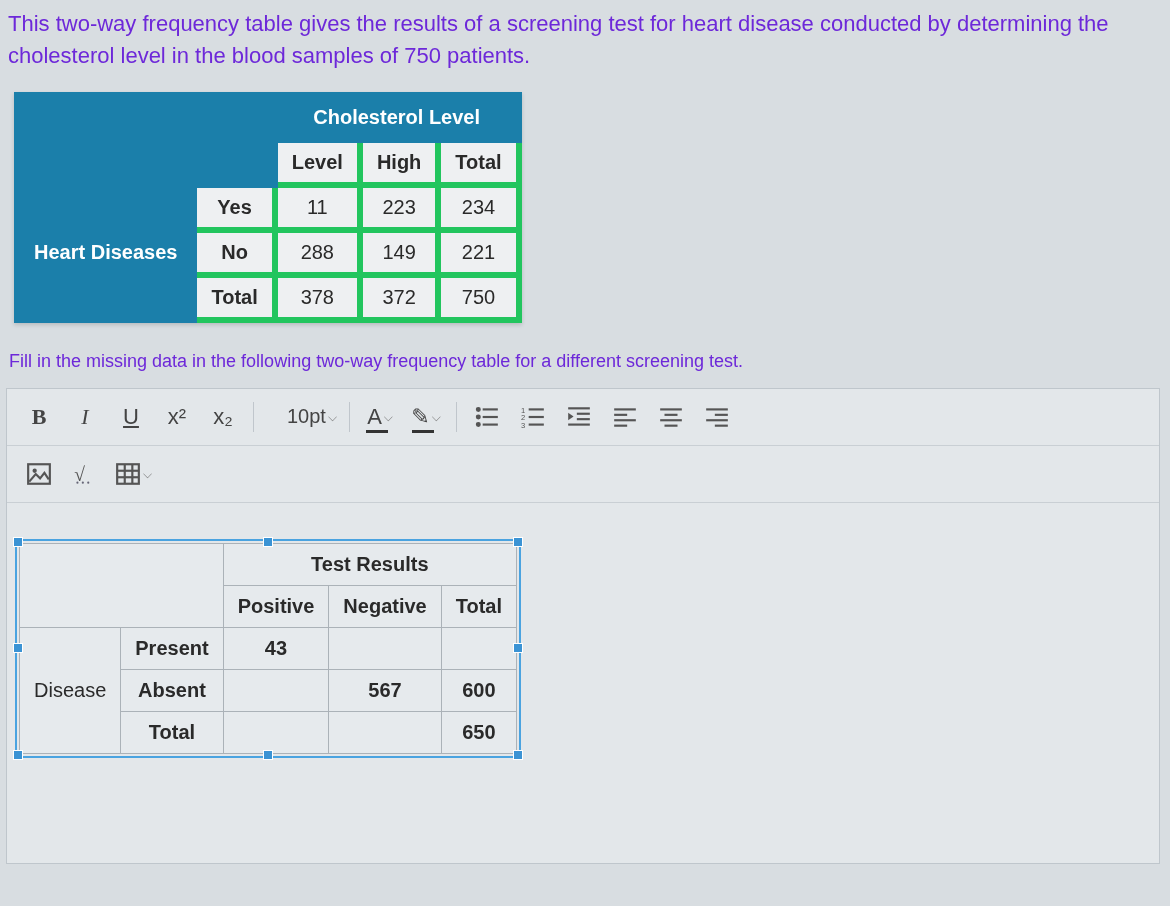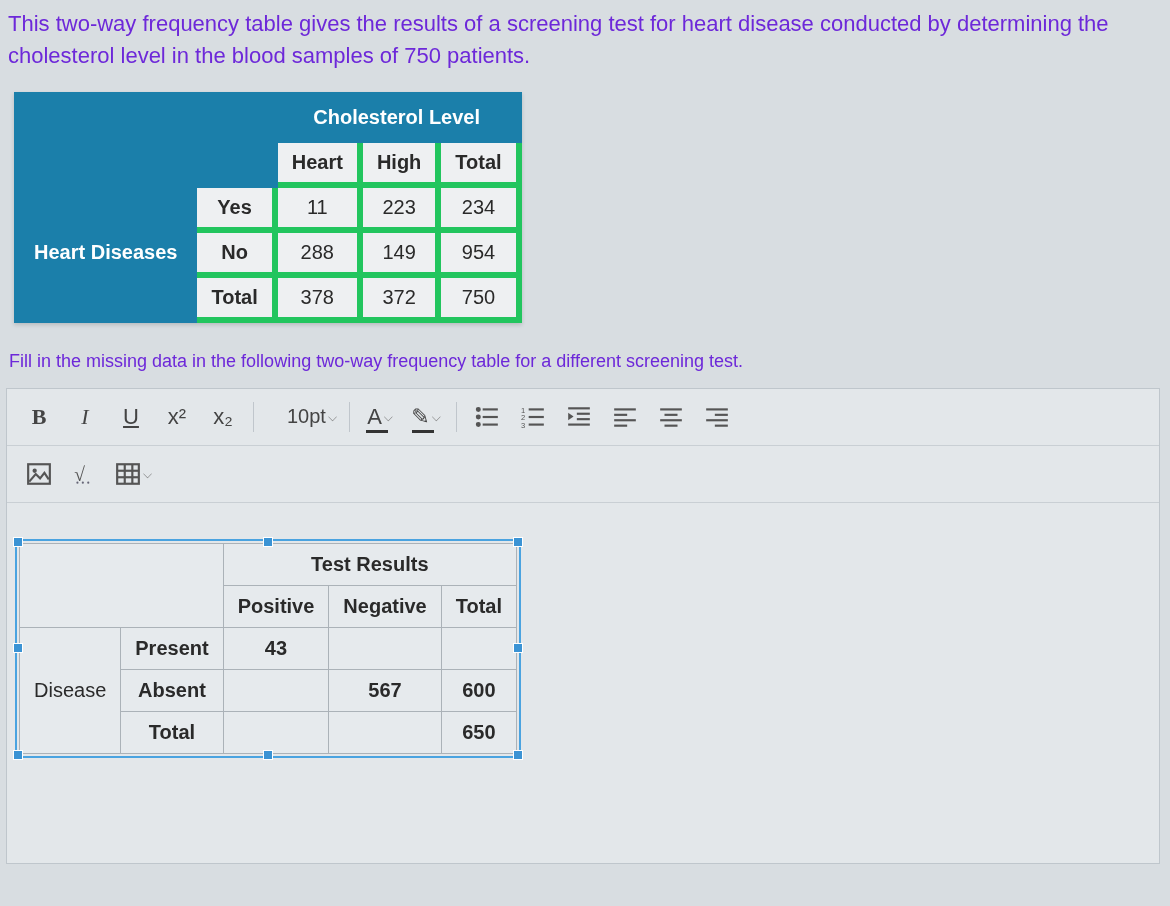--- a/index.html
+++ b/index.html
@@ -120,36 +120,36 @@
 
 <div class="question-text">This two-way frequency table gives the results of a screening test for heart disease conducted by determining the cholesterol level in the blood samples of 750 patients.</div>
 
 <table class="freq-table">
   <tbody>
       <tr>
     <th class="blue-cell" rowspan="2" colspan="2"></th>
     <th class="blue-cell" colspan="3">Cholesterol Level</th>
   </tr>
   <tr>
-    <th class="bold">Heart</th>
+    <th class="bold">Level</th>
     <th class="bold">High</th>
     <th class="bold">Total</th>
   </tr>
   <tr>
     <th class="blue-cell" rowspan="3">Heart Diseases</th>
     <th class="bold">Yes</th>
     <td>11</td>
     <td>223</td>
     <td>234</td>
   </tr>
   <tr>
     <th class="bold">No</th>
     <td>288</td>
     <td>149</td>
-    <td>954</td>
+    <td>221</td>
   </tr>
   <tr>
     <th class="bold">Total</th>
     <td>378</td>
     <td>372</td>
     <td>750</td>
   </tr>
 </tbody>
   </table>
 

